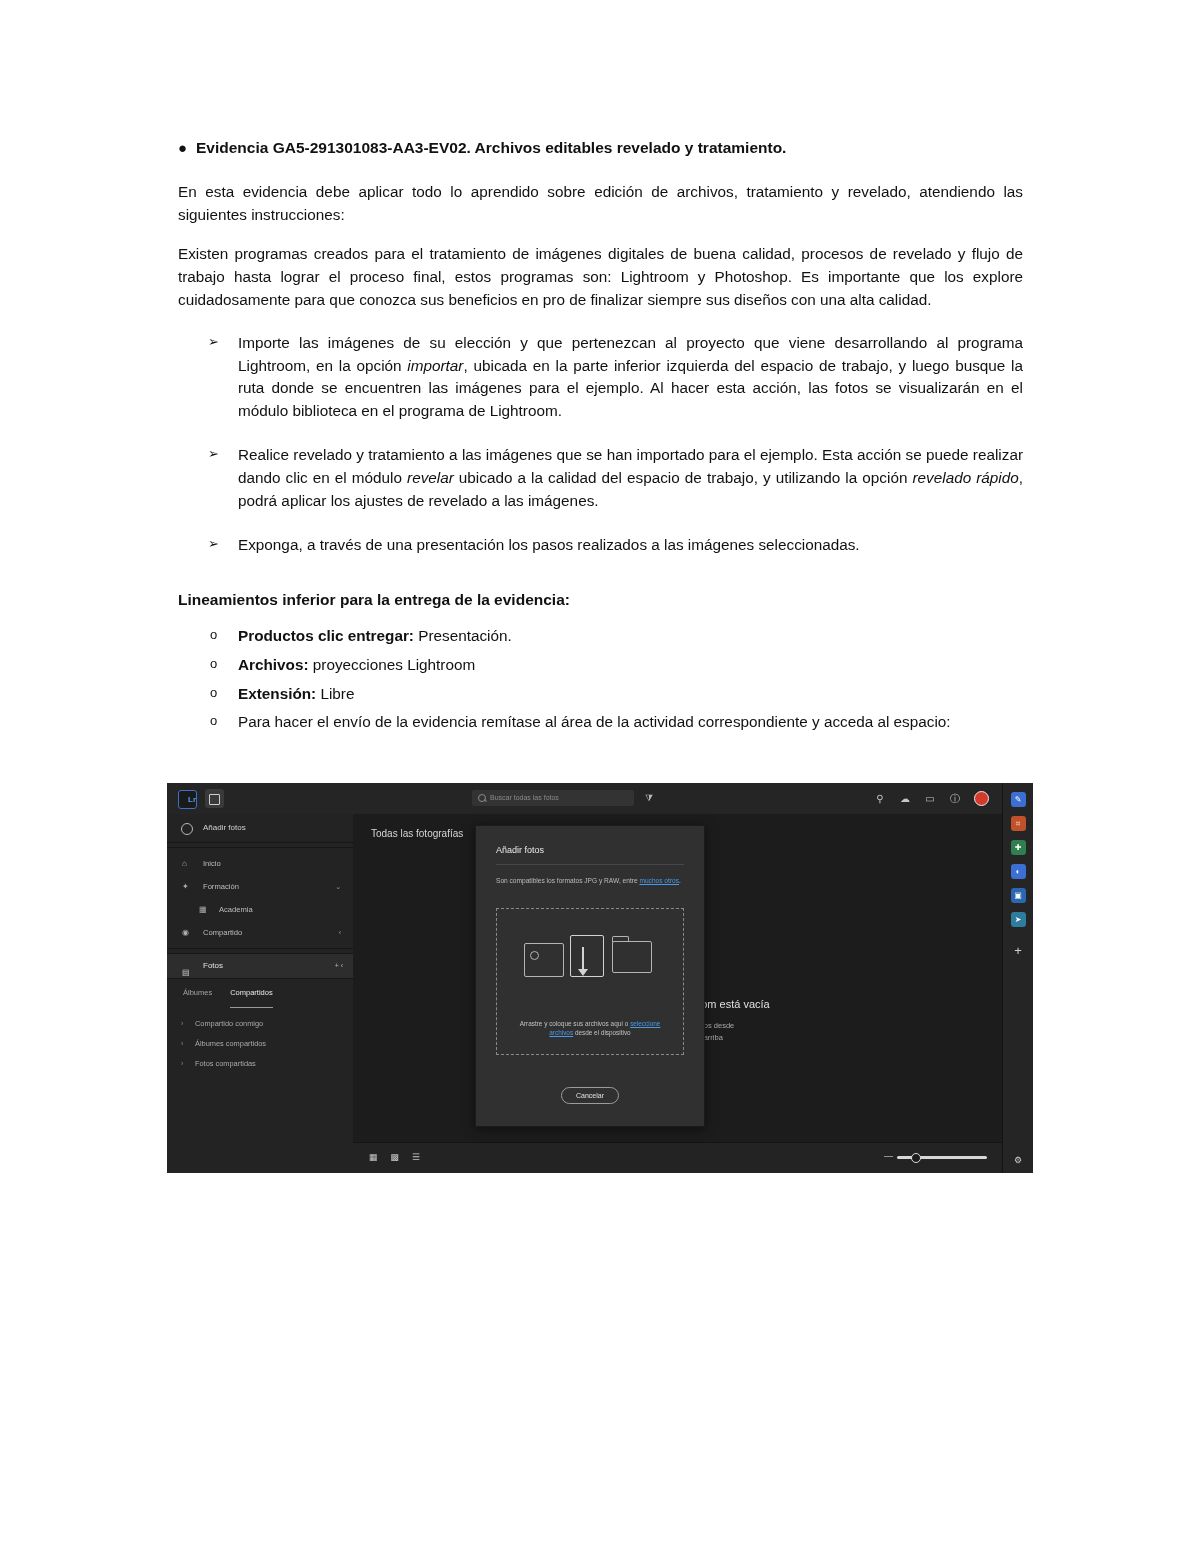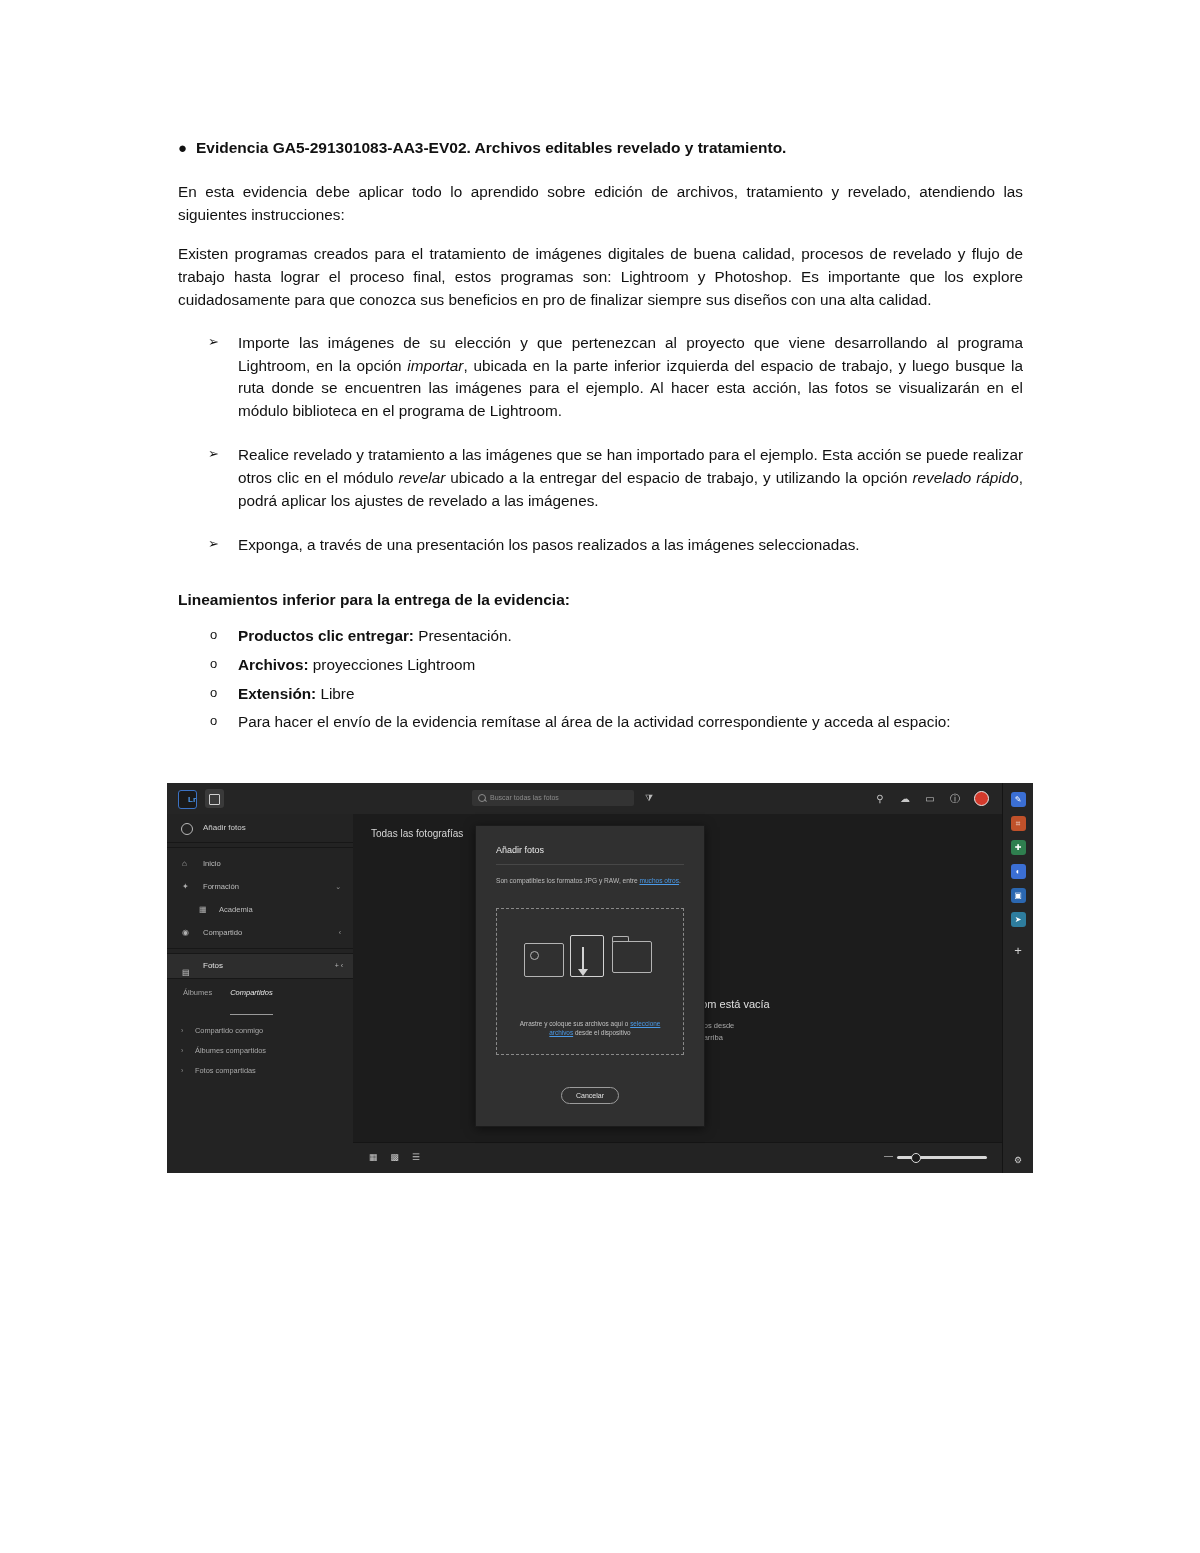--- a/index.html
+++ b/index.html
@@ -288,22 +288,21 @@
   .side-tabs {
     display: flex;
     gap: 18px;
     padding: 9px 0 6px 16px;
     font-size: 7.5px;
     color: #a3a3a3;
   }
   .side-tabs .active {
     color: #e8e8e8;
     border-bottom: 1px solid #9a9a9a;
-    padding-bottom: 17px;
-    font-style: italic;
+    padding-bottom: 10px;
   }
   .side-tree {
     padding-left: 14px;
   }
   .tree-row {
     position: relative;
     height: 20px;
     color: #a9a9a9;
     font-size: 7.4px;
     line-height: 20px;
@@ -571,21 +570,21 @@
 
     <p class="para">Existen programas creados para el tratamiento de imágenes digitales de buena calidad, procesos de revelado y flujo de trabajo hasta lograr el proceso final, estos programas son: Lightroom y Photoshop. Es importante que los explore cuidadosamente para que conozca sus beneficios en pro de finalizar siempre sus diseños con una alta calidad.</p>
 
     <ul class="arrow-list">
       <li>
         <span class="marker">➢</span>
         <span>Importe las imágenes de su elección y que pertenezcan al proyecto que viene desarrollando al programa Lightroom, en la opción </span><span class="it">importar</span><span>, ubicada en la parte inferior izquierda del espacio de trabajo, y luego busque la ruta donde se encuentren las imágenes para el ejemplo. Al hacer esta acción, las fotos se visualizarán en el módulo biblioteca en el programa de Lightroom.</span>
       </li>
       <li>
         <span class="marker">➢</span>
-        <span>Realice revelado y tratamiento a las imágenes que se han importado para el ejemplo. Esta acción se puede realizar otros clic en el módulo </span><span class="it">revelar</span><span> ubicado a la entregar del espacio de trabajo, y utilizando la opción </span><span class="it">revelado rápido</span><span>, podrá aplicar los ajustes de revelado a las imágenes.</span>
+        <span>Realice revelado y tratamiento a las imágenes que se han importado para el ejemplo. Esta acción se puede realizar dando clic en el módulo </span><span class="it">revelar</span><span> ubicado a la calidad del espacio de trabajo, y utilizando la opción </span><span class="it">revelado rápido</span><span>, podrá aplicar los ajustes de revelado a las imágenes.</span>
       </li>
       <li>
         <span class="marker">➢</span>
         <span>Exponga, a través de una presentación  los pasos realizados a las imágenes seleccionadas.</span>
       </li>
     </ul>
 
     <h4 class="section">Lineamientos inferior para la entrega de la evidencia:</h4>
 
     <ul class="circle-list">

